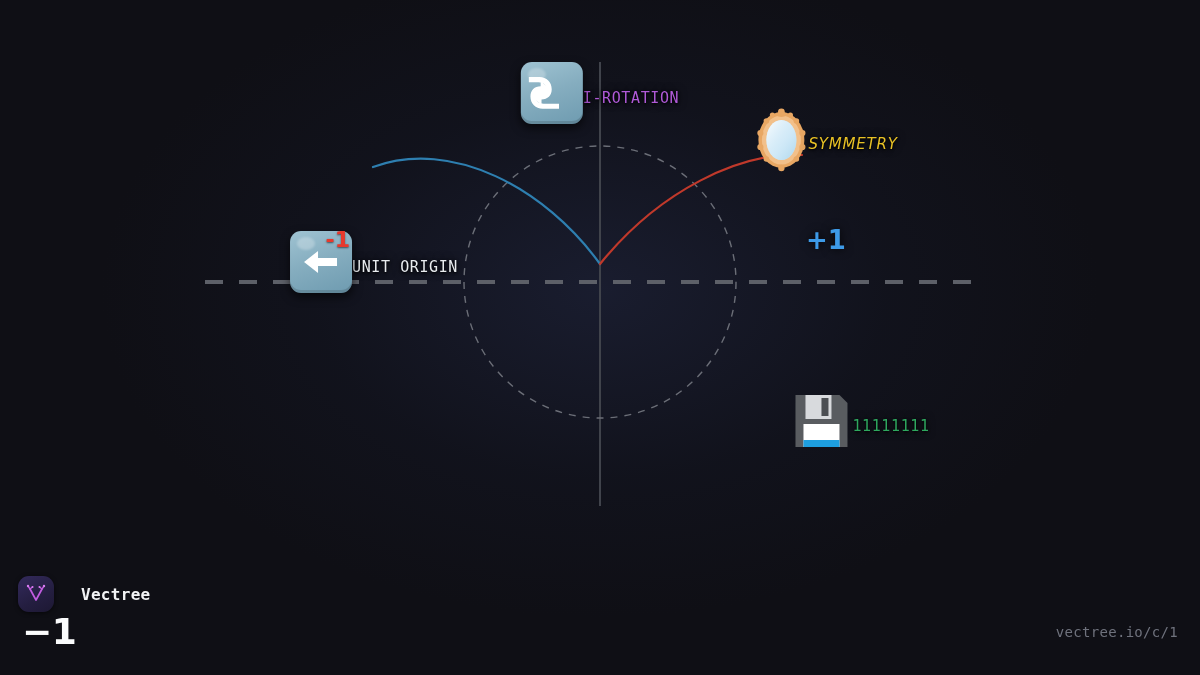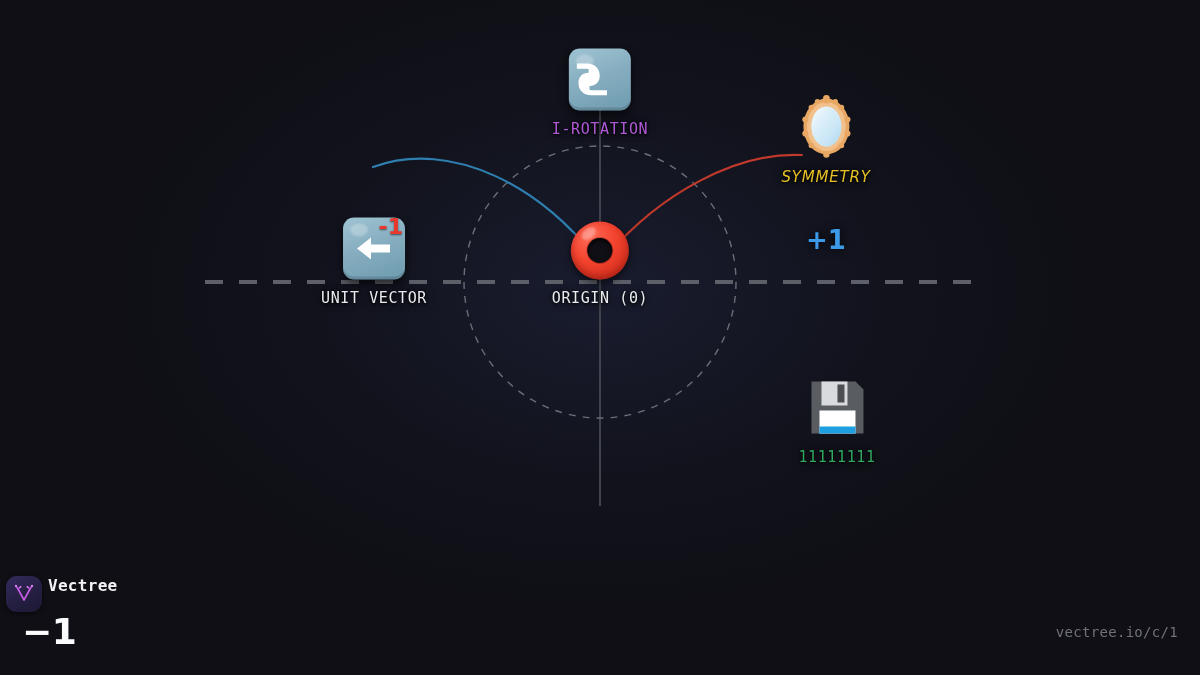--- a/index.html
+++ b/index.html
@@ -32,21 +32,20 @@
     position: absolute;
     inset: 0;
     width: 1200px;
     height: 675px;
   }
 
   
   .node {
     position: absolute;
     display: flex;
-    flex-direction: column;
     align-items: center;
     transform: translate(-50%, -50%);
   }
   .node-label {
     margin-top: 9px;
     white-space: nowrap;
     font-family: "DejaVu Sans Mono", monospace;
     font-size: 15px;
     letter-spacing: 0.6px;
     text-shadow: 0 0 8px rgba(0,0,0,0.9), 0 1px 3px rgba(0,0,0,0.95);
@@ -118,42 +117,42 @@
 
   
   #irotation-node { left: 600px; top: 93px; }
   #irotation-label { color: #b05ad8; }
 
   
   #symmetry-node { left: 826px; top: 139px; font-style: italic; }
   #symmetry-label { color: #e8c125; font-family: "DejaVu Sans", sans-serif; font-size: 15px; font-weight: 500; letter-spacing: 0.8px; }
 
   
-  #floppy-node { left: 837px; top: 421px; }
+  #floppy-node { left: 860px; top: 421px; }
   #floppy-label { color: #2fa85f; }
 
   
   #plusone {
     position: absolute;
     left: 826px; top: 240px;
     transform: translate(-50%, -50%);
     font-family: "DejaVu Sans", sans-serif;
     font-weight: bold;
     font-size: 26px;
     color: #3d9ae8;
     text-shadow: 0 0 10px rgba(0,0,0,0.85);
   }
 
   
   #brand {
     position: absolute;
-    left: 6px; top: 576px;
+    left: 18px; top: 576px;
     display: flex;
-    align-items: flex-start;
-    gap: 6px;
+    align-items: center;
+    gap: 27px;
   }
   #brand-logo {
     width: 36px; height: 36px;
     border-radius: 11px;
     background: linear-gradient(150deg, #332a5c 0%, #241e40 60%, #1d1833 100%);
     display: flex; align-items: center; justify-content: center;
     box-shadow: 0 1px 4px rgba(0,0,0,0.6);
   }
   #brand-name {
     font-family: "DejaVu Sans Mono", monospace;
@@ -192,34 +191,30 @@
 
     <line x1="600" y1="62" x2="600" y2="506" stroke="#40434b" stroke-width="2"></line>
 
     <circle cx="600" cy="282" r="136" fill="none" stroke="#6b6e77" stroke-width="1.4" stroke-dasharray="7 7"></circle>
 
     <path d="M 373 167 C 452 138, 545 188, 600 264" fill="none" stroke="#2e7fb0" stroke-width="2.2" stroke-linecap="round"></path>
 
     <path d="M 600 264 C 660 190, 740 152, 802 155" fill="none" stroke="#c0392b" stroke-width="2.2" stroke-linecap="round"></path>
   </svg>
 
-  <div class="node" id="origin-node">
-    <div class="torus"></div>
-    <div class="node-label" id="origin-label">ORIGIN (0)</div>
-  </div>
 
   <div class="node" id="unitvector-node">
     <div class="tile">
       <span class="gloss"></span>
       <span class="badge-neg">-1</span>
       <svg width="40" height="30" viewBox="0 0 40 30">
         <path d="M 3 15 L 17 4 L 17 11 L 36 11 L 36 19 L 17 19 L 17 26 Z" fill="#ffffff"></path>
       </svg>
     </div>
-    <div class="node-label" id="unitvector-label">UNIT VECTOR</div>
+    <div class="node-label" id="unitvector-label">UNIT ORIGIN</div>
   </div>
 
   <div class="node" id="irotation-node">
     <div class="tile">
       <span class="gloss"></span>
       <svg width="46" height="44" viewBox="0 0 46 44">
         <path d="M 16 6 L 16 11 L 31 11 C 36 11 39 14 39 18 C 39 21 37 23 34 23
                  L 34 17 L 24 25 L 34 33 L 34 28 C 40 28 44 24 44 18
                  C 44 11 39 6 32 6 Z" fill="#ffffff" transform="translate(-22,0) scale(1.02)"></path>
         <path d="M 30 38 L 30 33 L 15 33 C 10 33 7 30 7 26 C 7 23 9 21 12 21

